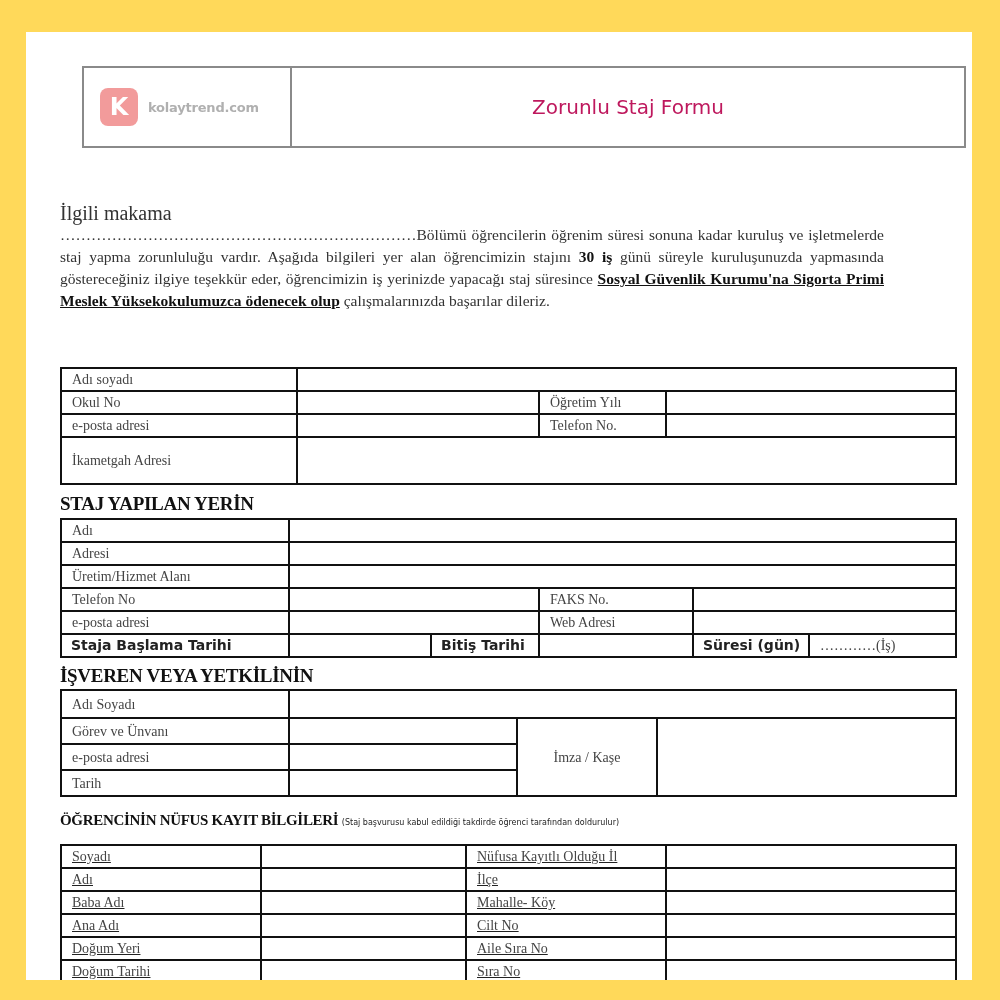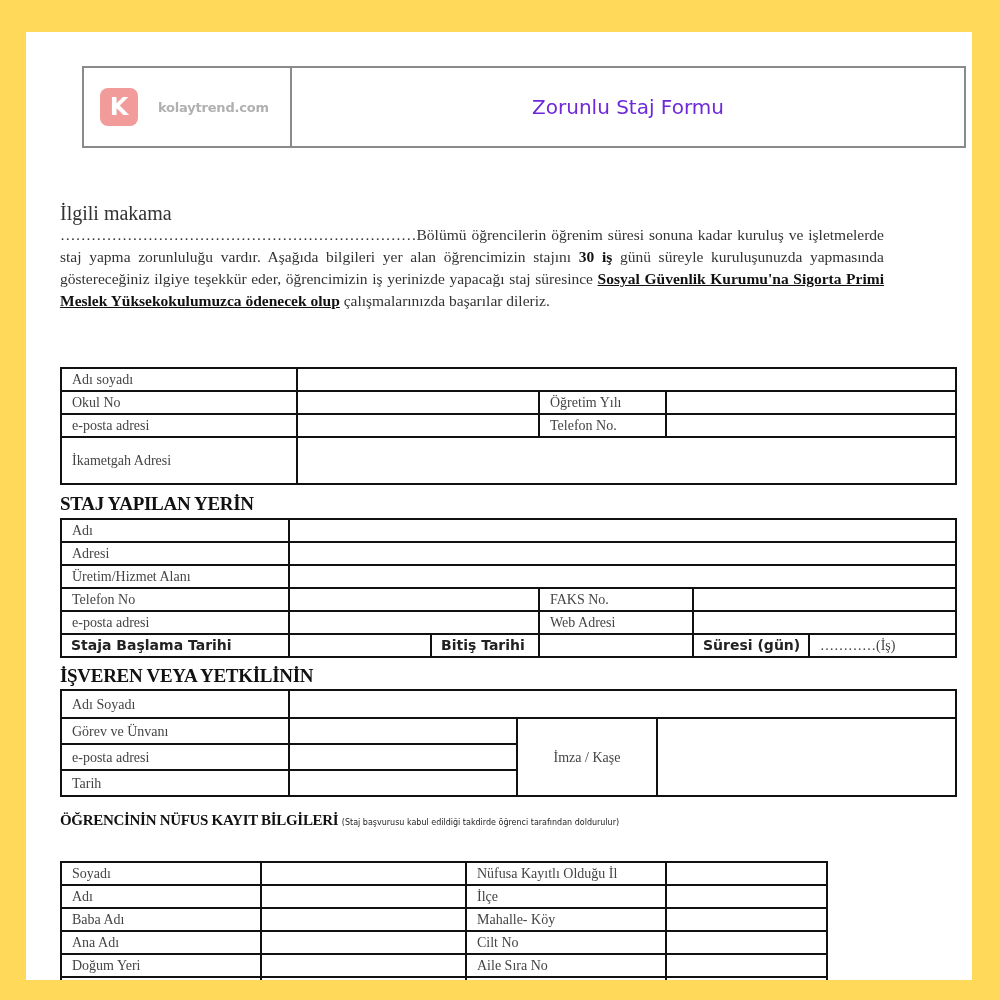--- a/index.html
+++ b/index.html
@@ -6,22 +6,22 @@
   body {
     width:1000px; height:1000px; background:#ffd95a; position:relative; overflow:hidden;
     font-family:"Liberation Serif", serif; color:#222;
   }
   .page { position:absolute; left:26px; top:32px; width:946px; height:948px; background:#fff; overflow:hidden; }
 
   
   .hdr { position:absolute; left:56px; top:34px; width:884px; height:82px; border:2px solid #8a8a8a; box-sizing:border-box; display:flex; }
   .hdr .logo-cell { width:208px; border-right:2px solid #8a8a8a; display:flex; align-items:center; padding-left:16px; box-sizing:border-box; }
   .logo-mark { width:38px; height:38px; border-radius:8px; background:#f08a8a; color:#fff; font-family:"DejaVu Sans", sans-serif; font-weight:bold; font-size:24px; display:flex; align-items:center; justify-content:center; opacity:.85; }
-  .logo-text { margin-left:20px; font-family:"DejaVu Sans", sans-serif; font-size:13px; color:#b0b0b0; font-weight:bold; letter-spacing:-0.2px; }
-  .hdr .title-cell { flex:1; display:flex; align-items:center; justify-content:center; font-family:"DejaVu Sans", sans-serif; font-size:20px; color:#6d28d9; }
+  .logo-text { margin-left:10px; font-family:"DejaVu Sans", sans-serif; font-size:13px; color:#b0b0b0; font-weight:bold; letter-spacing:-0.2px; }
+  .hdr .title-cell { flex:1; display:flex; align-items:center; justify-content:center; font-family:"DejaVu Sans", sans-serif; font-size:20px; color:#be185d; }
 
   
   .intro { position:absolute; left:34px; top:170px; width:824px; font-size:15.5px; line-height:22px; color:#333; text-align:justify; }
   .intro .b { font-weight:bold; color:#111; }
   .intro .bu { font-weight:bold; text-decoration:underline; color:#111; }
   .salute { position:absolute; left:34px; top:170px; font-size:20px; color:#333; }
 
   
   table.frm { position:absolute; border-collapse:collapse; table-layout:fixed; }
   table.frm td { border:2px solid #111; padding:0 0 0 10px; font-size:14px; color:#444; overflow:hidden; white-space:nowrap; height:21px; line-height:19px; }
@@ -151,21 +151,21 @@
       <td style="height:24px;">Tarih</td>
       <td></td>
     </tr>
   </tbody>
     </table>
 
   <div class="section" style="top:780px; font-size:15px;">
     <span>ÖĞRENCİNİN NÜFUS KAYIT BİLGİLERİ</span>
     <small>(Staj başvurusu kabul edildiği takdirde öğrenci tarafından doldurulur)</small>
   </div>
-  <table class="frm" style="left:34px; top:829px; width:768px;">
+  <table class="frm" style="left:34px; top:812px; width:897px;text-decoration:underline;">
     <colgroup>
         <col style="width:200px">
         <col style="width:205px">
         <col style="width:200px">
         <col>
       </colgroup>
     <tbody>
         <tr>
       <td>Soyadı</td>
       <td></td>

